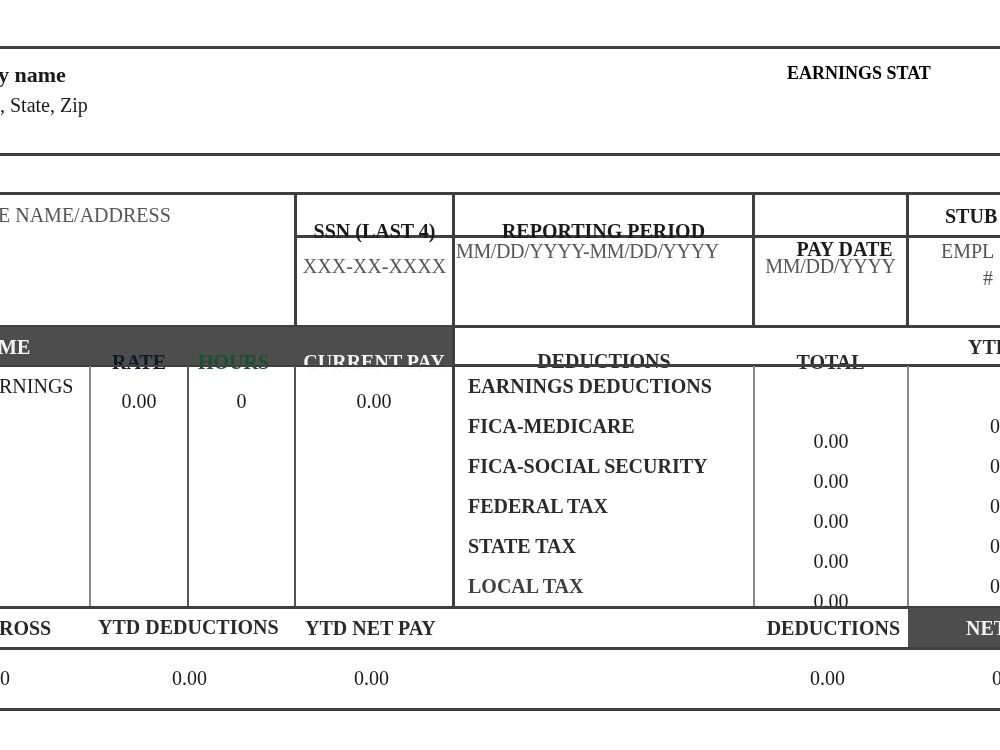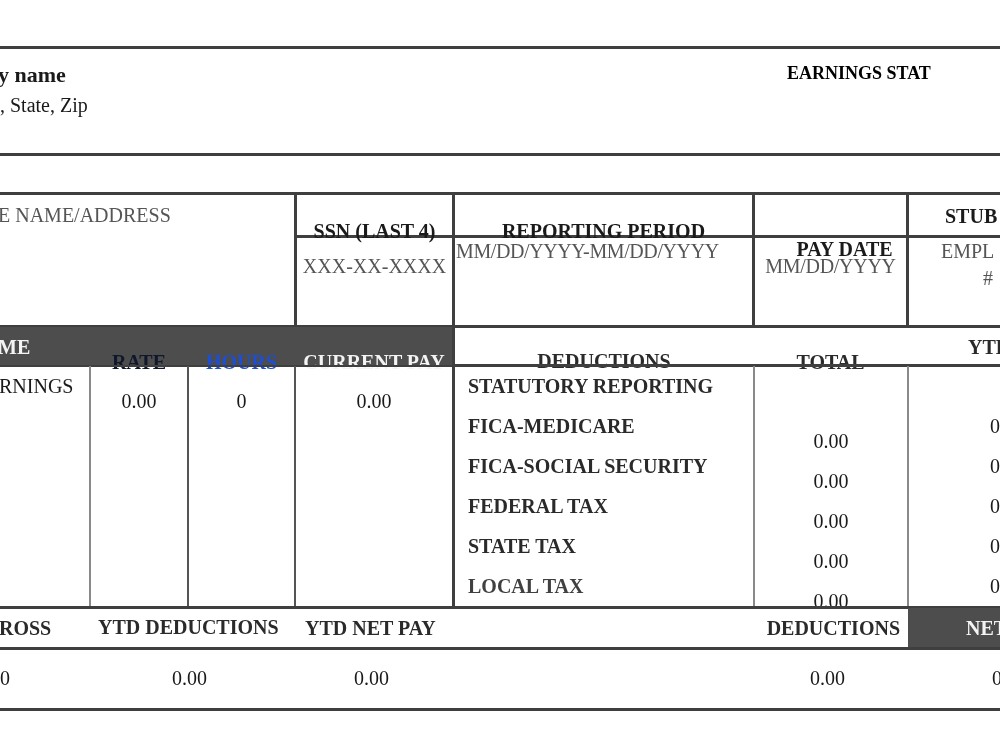--- a/index.html
+++ b/index.html
@@ -46,21 +46,21 @@
 
 <div class="abs lbl" style="left:945px;top:205px;">STUB</div>
 <div class="abs val muted" style="left:941px;top:240px;">EMPL</div>
 <div class="abs val muted" style="left:983px;top:267px;">#</div>
 
 <div class="hline" style="top:325px;height:3px;"></div>
 
 <div class="abs dark" style="left:0;top:327px;width:453px;height:39px;"></div>
 <div class="abs lbl white-t" style="left:-2px;top:336px;color:#f4f4f4;">ME</div>
 <div class="abs lbl white-t center" style="left:90px;top:336px;width:98px;color:#0f172a;">RATE</div>
-<div class="abs lbl white-t center" style="left:188px;top:336px;width:107px;color:#1d4ed8;">HOURS</div>
+<div class="abs lbl white-t center" style="left:180px;top:336px;width:107px;color:#14532d;">HOURS</div>
 <div class="abs lbl white-t center" style="left:295px;top:336px;width:158px;color:#f4f4f4;">CURRENT PAY</div>
 
 <div class="vline" style="left:452px;top:325px;width:3px;height:283px;"></div>
 <div class="abs lbl center" style="left:455px;top:335px;width:298px;color:#2a2a2a;">DEDUCTIONS</div>
 <div class="abs lbl center" style="left:753px;top:336px;width:155px;color:#2a2a2a;">TOTAL</div>
 <div class="abs lbl" style="left:968px;top:336px;color:#2a2a2a;">YTD</div>
 <div class="hline" style="left:453px;width:547px;top:364px;height:3px;"></div>
 <div class="hline" style="left:0;width:453px;top:365px;height:2px;"></div>
 
 <div class="vthin" style="left:89px;top:366px;height:241px;width:2px;"></div>
@@ -68,21 +68,21 @@
 <div class="vthin" style="left:294px;top:366px;height:241px;width:2px;background:#555;"></div>
 
 <div class="abs val" style="left:-1px;top:375px;">RNINGS</div>
 <div class="abs val center" style="left:90px;top:375px;width:98px;">0.00</div>
 <div class="abs val center" style="left:188px;top:375px;width:107px;">0</div>
 <div class="abs val center" style="left:295px;top:375px;width:158px;">0.00</div>
 
 <div class="vthin" style="left:753px;top:366px;height:242px;width:2px;"></div>
 <div class="vthin" style="left:907px;top:366px;height:242px;width:2px;"></div>
 
-<div class="abs lbl" style="left:468px;top:375px;color:#2a2a2a;">STATUTORY REPORTING</div>
+<div class="abs lbl" style="left:468px;top:375px;color:#2a2a2a;">EARNINGS DEDUCTIONS</div>
 
 <div class="abs lbl" style="left:468px;top:415px;color:#2a2a2a;">FICA-MEDICARE</div>
 <div class="abs val center" style="left:755px;top:415px;width:152px;">0.00</div>
 <div class="abs val" style="left:990px;top:415px;">0</div>
 
 <div class="abs lbl" style="left:468px;top:455px;color:#2a2a2a;">FICA-SOCIAL SECURITY</div>
 <div class="abs val center" style="left:755px;top:455px;width:152px;">0.00</div>
 <div class="abs val" style="left:990px;top:455px;">0</div>
 
 <div class="abs lbl" style="left:468px;top:495px;color:#2a2a2a;">FEDERAL TAX</div>

